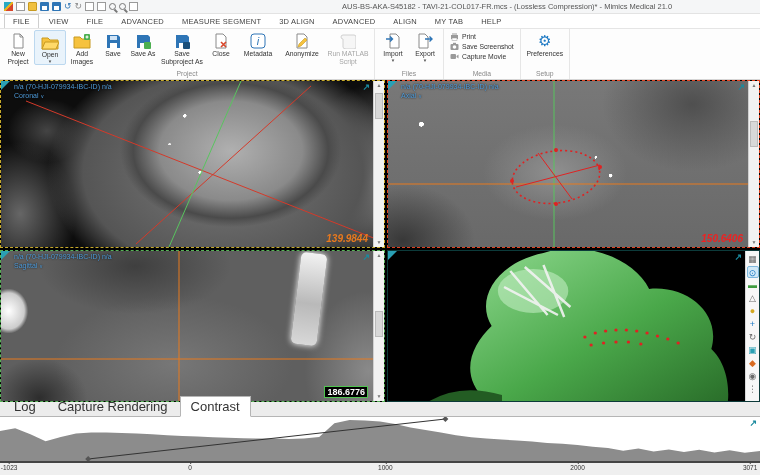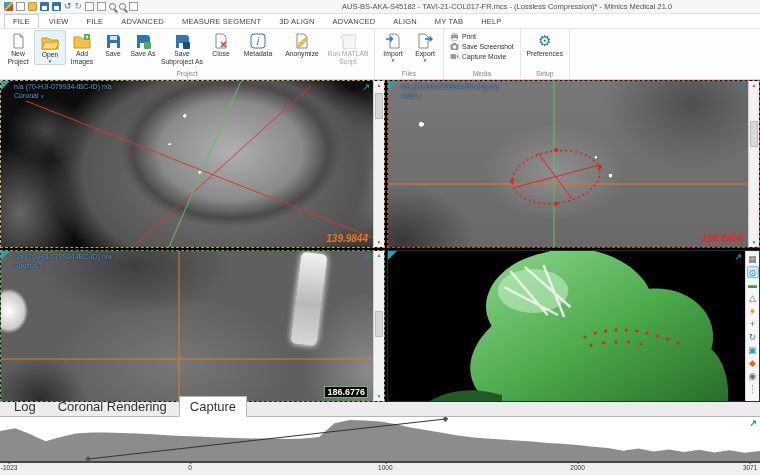--- a/index.html
+++ b/index.html
@@ -431,22 +431,22 @@
         <div class="t3i teal">▣</div>
         <div class="t3i orange">◆</div>
         <div class="t3i">◉</div>
         <div class="t3i">⋮</div>
       </div>
     </div>
   </div>
 
   <div class="bottomtabs">
     <span class="ptab">Log</span>
-    <span class="ptab">Coronal Rendering</span>
-    <span class="ptab active">Capture</span>
+    <span class="ptab">Capture Rendering</span>
+    <span class="ptab active">Contrast</span>
   </div>
 
   <div class="contrast">
     <svg width="760" height="44" viewBox="0 0 760 44" preserveAspectRatio="none">
       <polygon points="0,44 0.0,13.9 15.2,11.3 30.4,17.3 45.6,24.2 60.8,19.9 76.0,16.5 91.2,15.6 106.4,15.6 121.6,16.1 136.8,16.5 152.0,17.3 167.2,18.2 182.4,19.1 197.6,19.5 212.8,20.3 228.0,20.8 243.2,21.2 258.4,21.6 273.6,21.6 288.8,22.1 304.0,21.6 319.2,19.9 334.4,6.2 349.6,3.1 364.8,3.6 380.0,4.4 395.2,7.0 410.4,10.5 425.6,13.0 440.8,15.6 456.0,18.2 471.2,20.3 486.4,21.6 501.6,22.5 516.8,23.4 532.0,24.6 547.2,25.9 562.4,26.8 577.6,28.1 592.8,29.8 608.0,31.1 623.2,33.7 638.4,31.5 653.6,34.5 668.8,32.4 684.0,35.0 699.2,32.8 714.4,35.4 729.6,33.3 744.8,35.8 760.0,34.1 760,44" fill="#8c8c8c"></polygon>
       <line x1="88.16" y1="42" x2="445.36" y2="2" stroke="#333" stroke-width="1"></line>
       <polygon points="85.16,42 88.16,39 91.16,42 88.16,45" fill="#555"></polygon>
       <polygon points="442.36,2 445.36,-1 448.36,2 445.36,5" fill="#555"></polygon>
     </svg>
     <span class="expand c-expand">↗</span>

